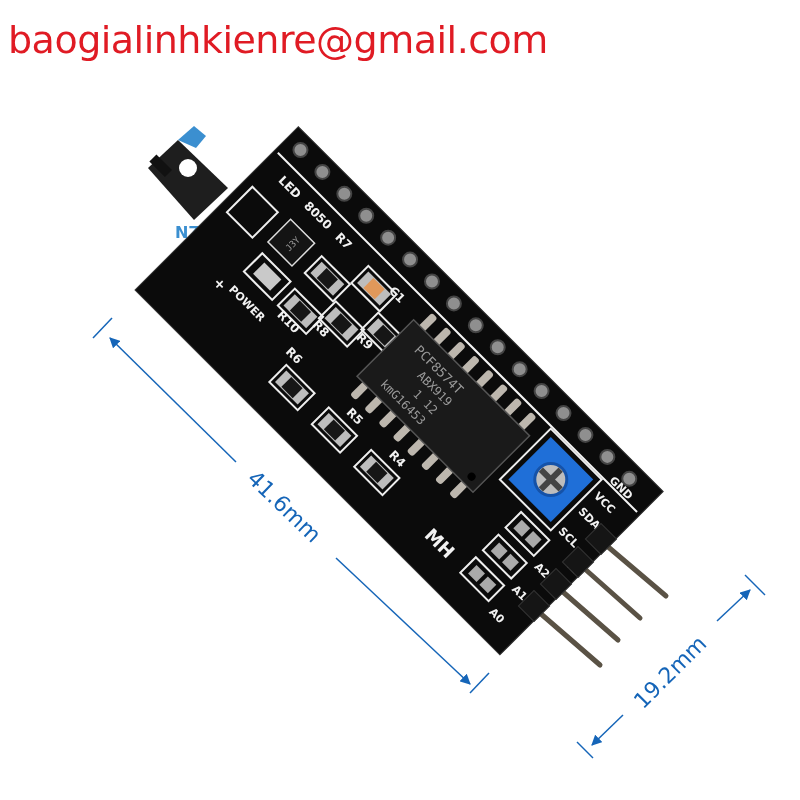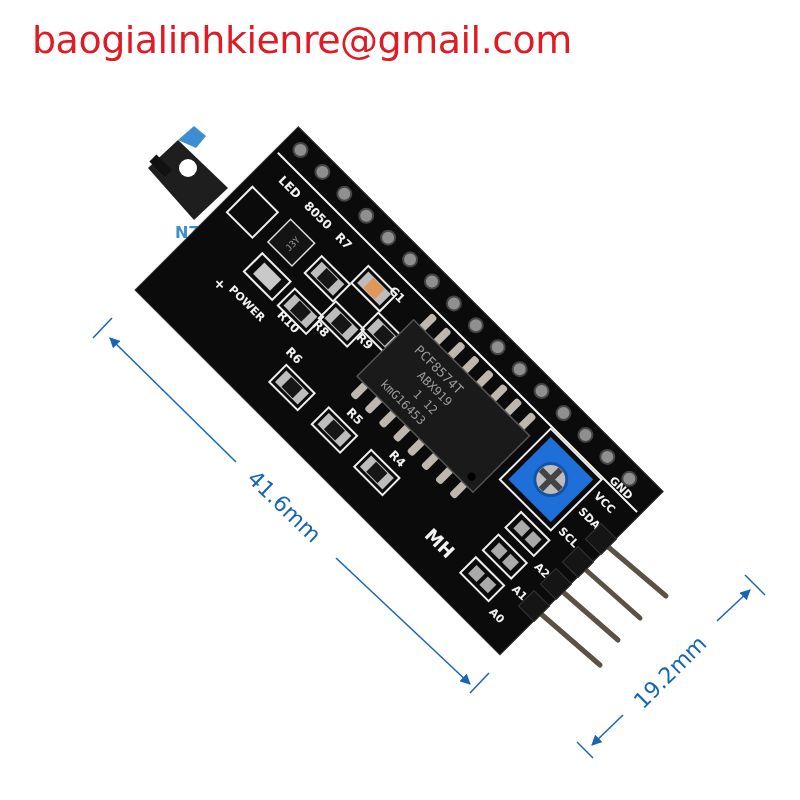--- a/index.html
+++ b/index.html
@@ -1,17 +1,17 @@
 <!DOCTYPE html>
 <html><head>
 <meta charset="utf-8">
 <style>
   html, body { margin:0; padding:0; background:#ffffff; }
   body { width:800px; height:800px; position:relative; overflow:hidden; font-family:"DejaVu Sans", sans-serif; }
-  .email { position:absolute; left:8px; top:18px; font-family:"DejaVu Sans", sans-serif; font-size:38px; color:#e01b24; letter-spacing:-0.5px; white-space:nowrap;margin-left:24px; }
+  .email { position:absolute; left:8px; top:18px; font-family:"DejaVu Sans", sans-serif; font-size:38px; color:#e01b24; letter-spacing:-0.5px; white-space:nowrap; }
   svg.scene { position:absolute; left:0; top:0; }
   .dim-label { font-family:"DejaVu Sans", sans-serif; font-size:22px; fill:#1565b8; }
   .silk { font-family:"DejaVu Sans", sans-serif; font-weight:bold; fill:#f2f2f2; }
   .chiptext { font-family:"DejaVu Sans Mono", monospace; fill:#9a9a9a; }
 </style>
 </head>
 <body>
 
 <div class="email">baogialinhkienre@gmail.com</div>
 

